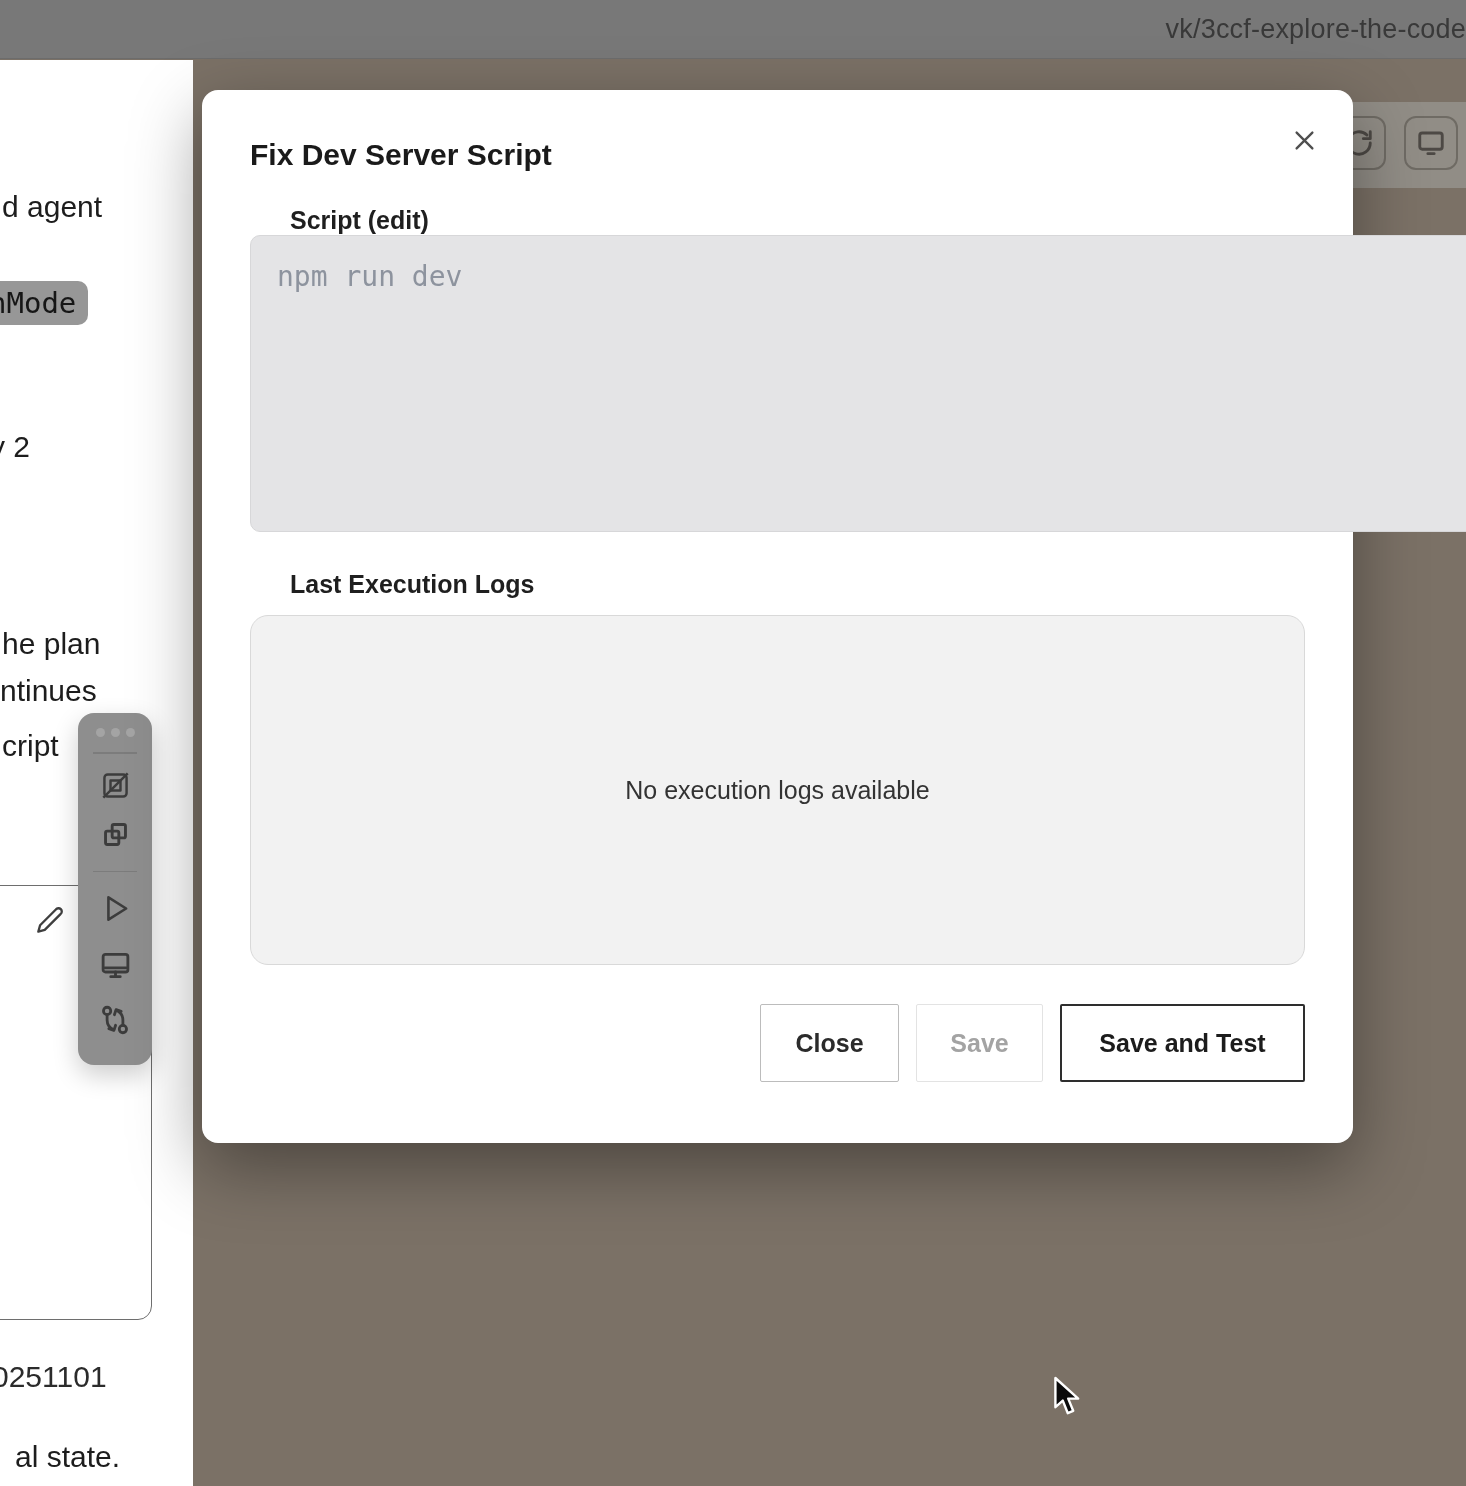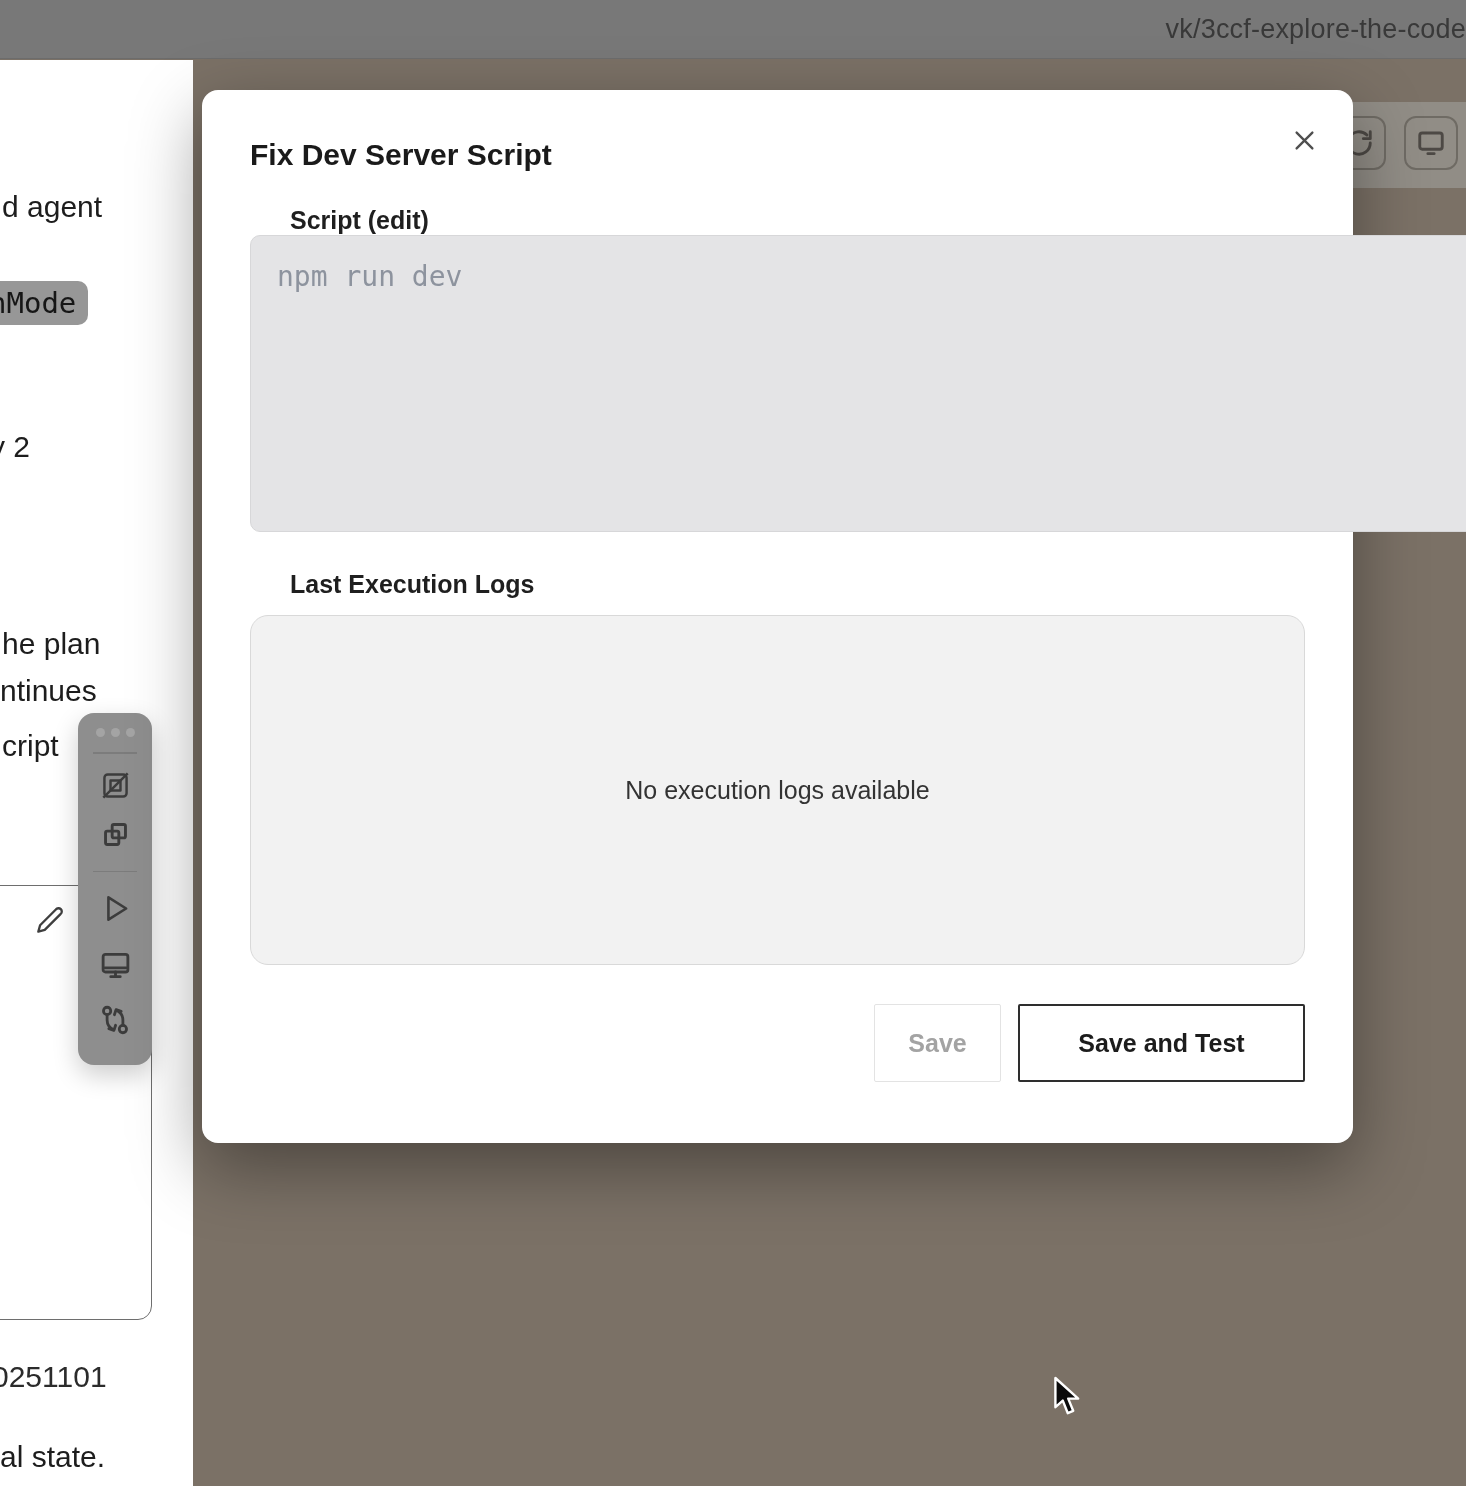--- a/index.html
+++ b/index.html
@@ -24,21 +24,21 @@
     position:absolute; left:0; top:60px; width:193px; height:1426px;
     background:#ffffff; overflow:hidden; z-index:1;
   }
   .frag { position:absolute; font-size:30px; color:#1d1d1d; white-space:nowrap; }
   .frag-agent   { left:2px;  top:130px; }
   .frag-try     { left:-10px; top:370px; }
   .frag-plan    { left:2px;  top:567px; }
   .frag-cont    { left:0px;  top:614px; }
   .frag-script  { left:2px;  top:669px; }
   .frag-date    { left:-8px; top:1300px; color:#2b2b2b; }
-  .frag-state   { left:0px;  top:1380px; }
+  .frag-state   { left:15px;  top:1380px; }
   .code-chip {
     position:absolute; left:-23px; top:221px;
     background:#979797; color:#161616; border-radius:10px;
     font-size:29px; padding:5px 12px; white-space:nowrap;
   }
   .side-card {
     position:absolute; left:-30px; top:825px; width:182px; height:435px;
     border:1.5px solid #6e6e6e; border-radius:14px;
   }
   .pencil-wrap { position:absolute; left:36px; top:846px; width:28px; height:28px; color:#3f3f3f; }
@@ -104,21 +104,21 @@
   }
   .logs-empty { font-size:25px; color:#333333; }
   .modal-footer { margin-top:39px; display:flex; justify-content:flex-end; gap:17px; }
   .btn {
     height:78px; background:#ffffff; border-radius:2px;
     font-family:"Liberation Sans", sans-serif; font-size:25px; font-weight:700;
     display:flex; align-items:center; justify-content:center; cursor:pointer;
   }
   .btn-close { width:139px; border:1px solid #bcbcbc; color:#2b2b2b; }
   .btn-save  { width:127px; border:1px solid #e3e3e3; color:#a3a3a3; cursor:default; }
-  .btn-save-test { width:287px; border:2.5px solid #2e2e2e; color:#1c1c1c; }
+  .btn-save-test { width:245px; border:2.5px solid #2e2e2e; color:#1c1c1c; }
 
   
   .cursor { position:absolute; left:1053px; top:1376px; z-index:50; pointer-events:none; }
 
   svg { display:block; }
 </style>
 </head>
 <body>
 
 <div class="topbar">
@@ -223,20 +223,21 @@
 
   <div class="field-label">Script (edit)</div>
   <textarea class="script-area" spellcheck="false" placeholder="npm run dev" style=""></textarea>
 
   <div class="field-label" style="margin-top:33px;">Last Execution Logs</div>
   <div class="logs-box">
     <div class="logs-empty">No execution logs available</div>
   </div>
 
   <div class="modal-footer">
+    <button class="btn btn-close">Close</button>
     <button class="btn btn-save" disabled="">Save</button>
     <button class="btn btn-save-test">Save and Test</button>
   </div>
 </div>
 
 <div class="cursor">
   <svg width="28" height="42" viewBox="0 0 14 21">
     <path d="M1.2 1 1.2 15.6 4.9 12.3 7.4 18.6 10.1 17.4 7.6 11.3 12.6 11.3 Z" fill="#0b0b0b" stroke="#ffffff" stroke-width="1.2" stroke-linejoin="round"></path>
   </svg>
 </div>

